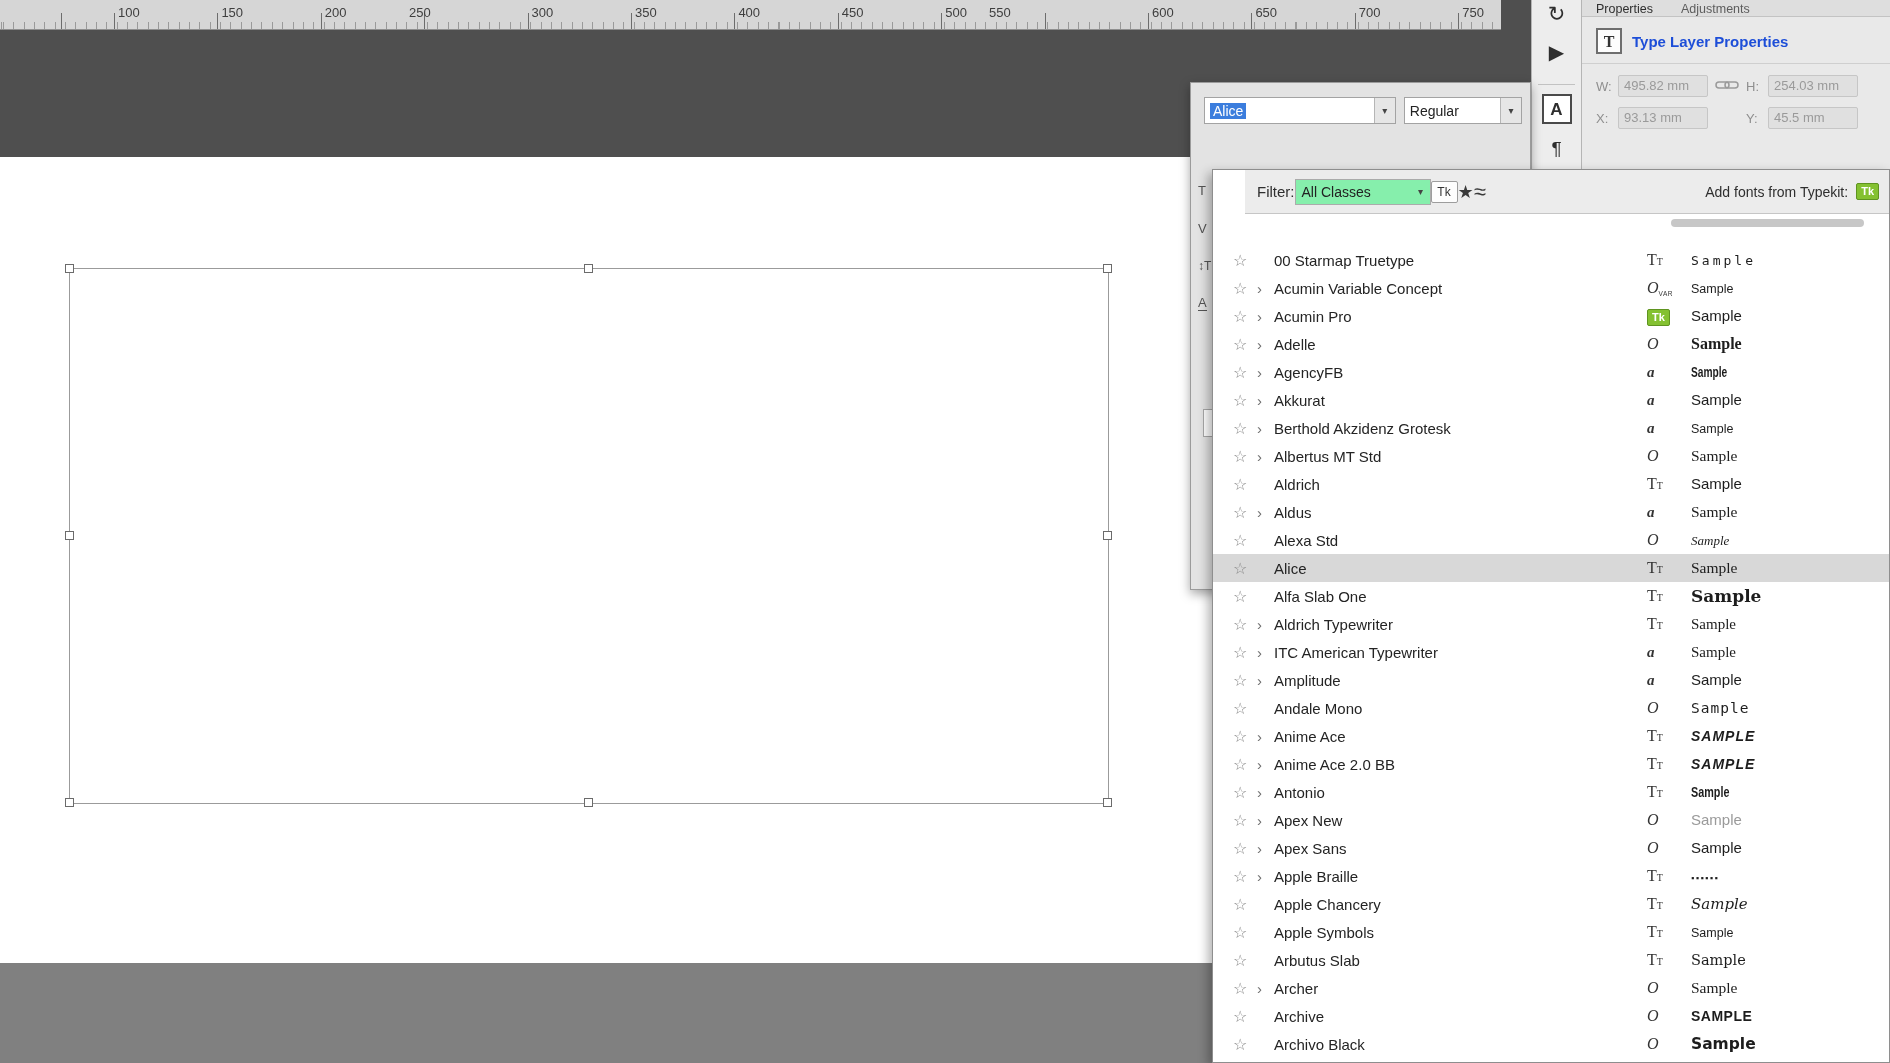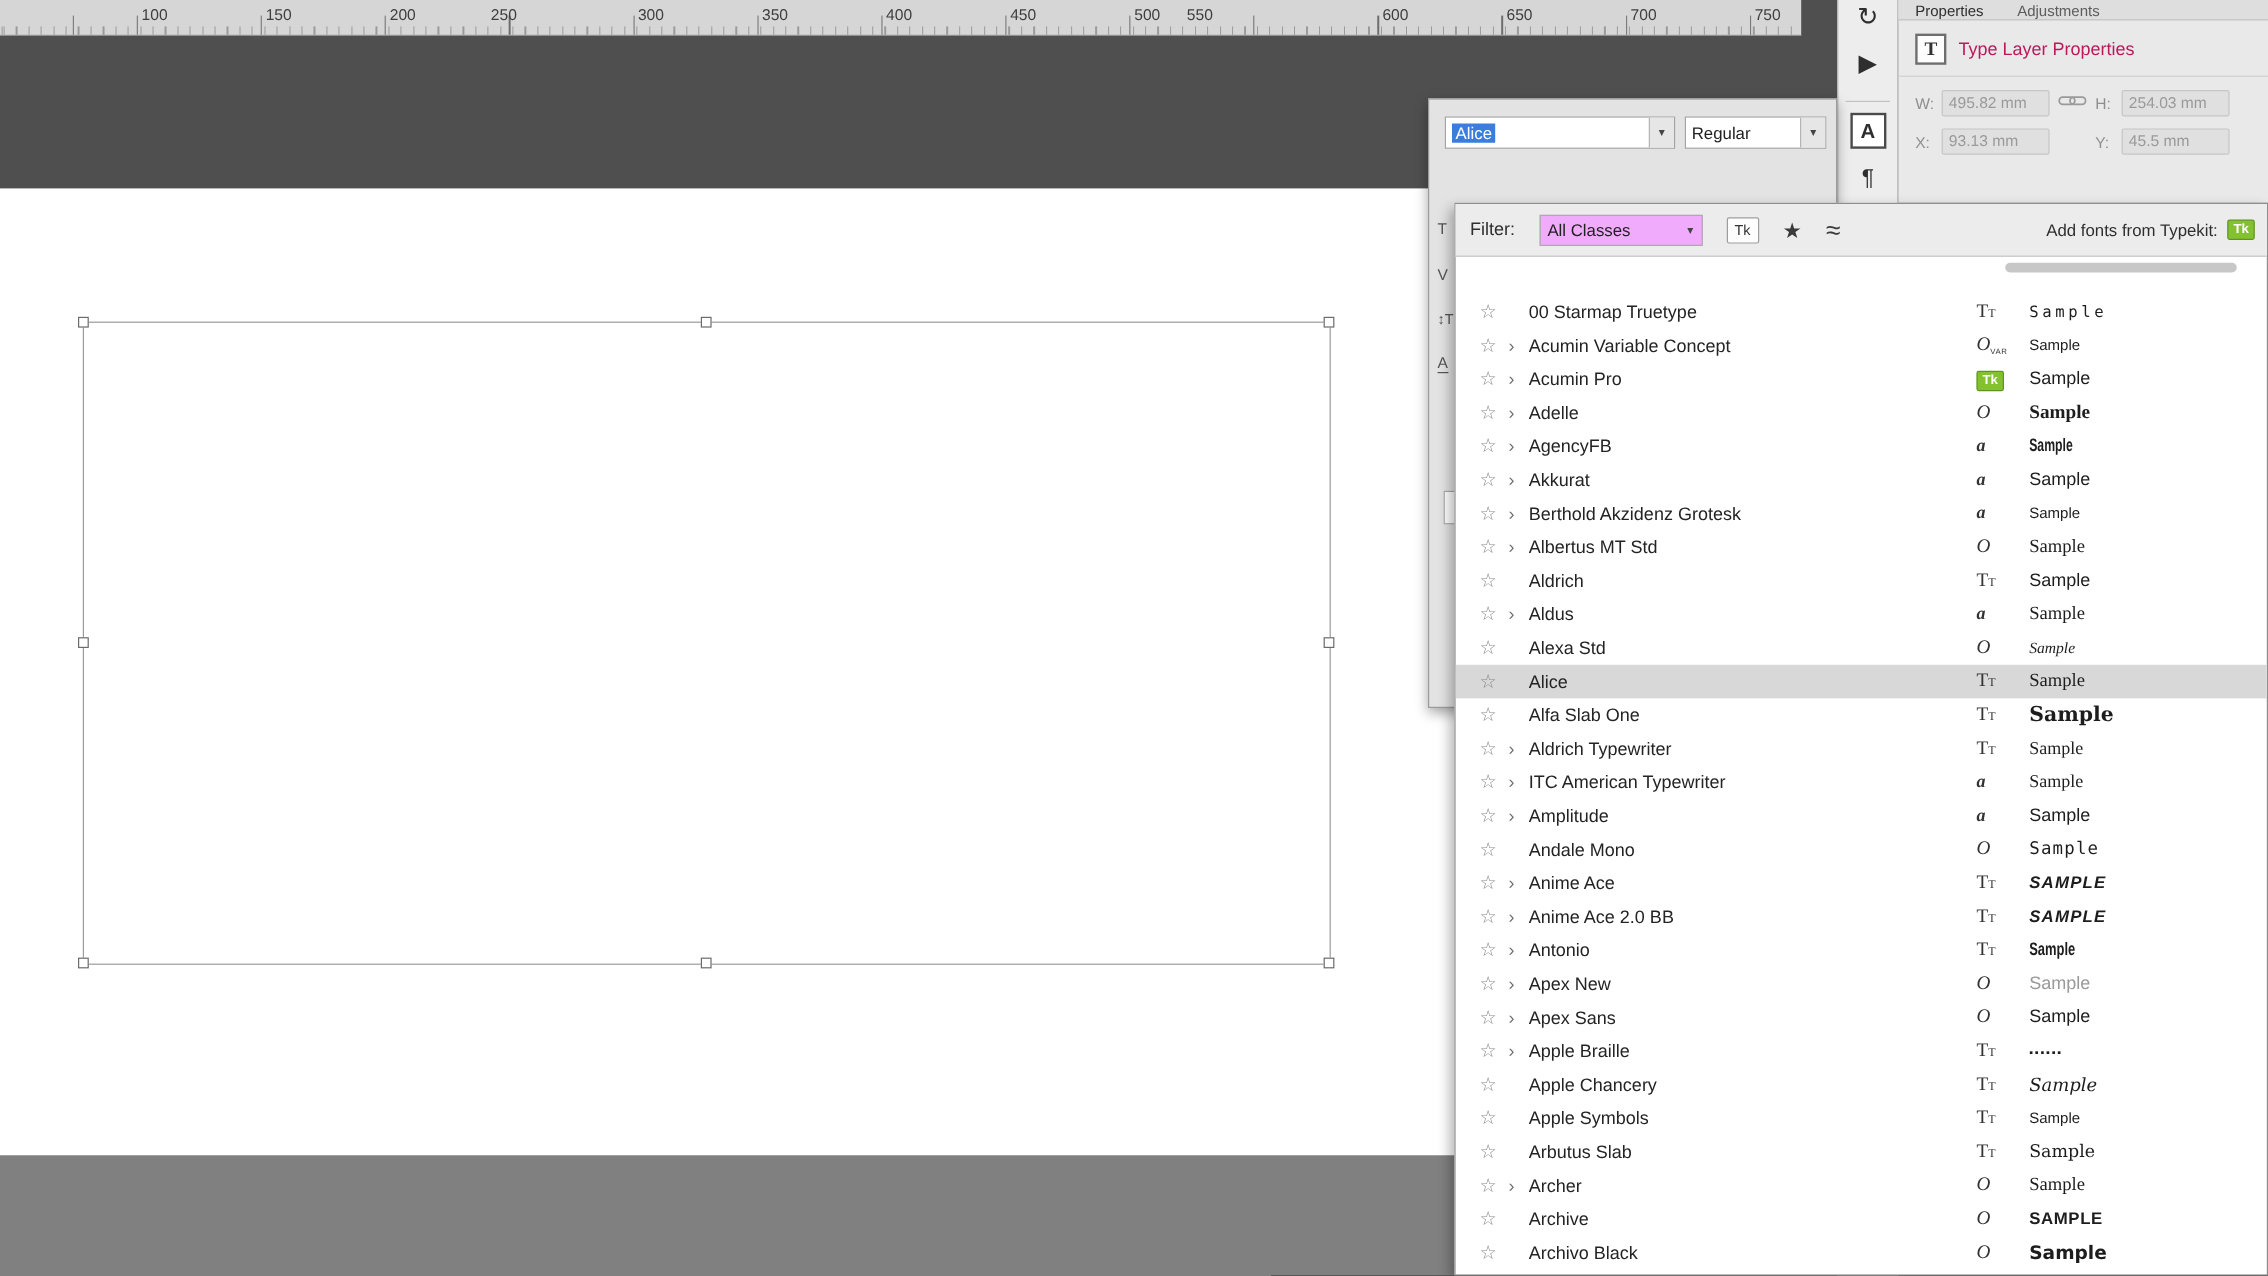--- a/index.html
+++ b/index.html
@@ -38,21 +38,21 @@
   #icon-para{top:138px;font-size:19px;}
 
   
   #properties-panel{position:absolute;left:1582px;top:0;width:308px;height:169px;background:#e9e9e9;z-index:5;box-sizing:border-box;}
   .pp-tabs{height:16px;overflow:hidden;background:#dedede;border-bottom:1px solid #c3c3c3;display:flex;gap:28px;padding-left:14px;}
   .pp-tab{font-size:12.5px;line-height:18px;color:#2f2f2f;}
   .pp-tab.inactive{color:#5d5d5d;}
   .pp-head{display:flex;align-items:center;gap:10px;padding:11px 0 9px 14px;}
   .pp-ticon{width:26px;height:26px;border:2px solid #6e6e6e;text-align:center;line-height:23px;
        font-family:"Liberation Serif",serif;font-size:16px;font-weight:bold;color:#333;box-sizing:border-box;background:#fdfdfd;}
-  .pp-title{font-size:15px;font-weight:normal;color:#be185d;}
+  .pp-title{font-size:15px;font-weight:bold;color:#1d4ed8;}
   .pp-fields{border-top:1px solid #cfcfcf;padding:11px 8px 0 14px;}
   .pp-row{display:flex;align-items:center;gap:5px;margin-bottom:10px;}
   .pp-lbl{font-size:13px;color:#8f8f8f;width:17px;}
   .pp-field{width:90px;height:22px;background:#e0e0e0;border:1px solid #c6c6c6;border-radius:2px;
        font-size:13px;color:#9a9a9a;line-height:20px;padding-left:5px;box-sizing:border-box;white-space:nowrap;overflow:hidden;}
   .pp-link{width:28px;text-align:center;}
 
   
   #character-panel{position:absolute;left:1190px;top:82px;width:341px;height:508px;background:#e3e3e3;
        border:1px solid #9b9b9b;box-shadow:0 4px 10px rgba(0,0,0,.35);z-index:20;box-sizing:border-box;}
@@ -71,23 +71,23 @@
   #style-combo{width:119px;}
   .slbl{position:absolute;left:7px;font-size:13px;color:#555;}
   #slbl-3{font-size:12px;}
   #slbl-4{border-bottom:1px solid #555;}
   .cp-frag{position:absolute;left:12px;top:326px;width:15px;height:26px;background:#fff;border:1px solid #a8a8a8;}
 
   
   #font-dropdown{position:absolute;left:1212px;top:169px;width:678px;height:894px;background:#fff;
        border:1px solid #8e8e8e;box-shadow:-4px 4px 10px rgba(0,0,0,.3);z-index:30;box-sizing:border-box;}
   #filter-row{height:44px;background:#ececec;border-bottom:1px solid #c6c6c6;display:flex;align-items:center;
-       padding:0 10px 0 12px;gap:20px;box-sizing:border-box;}
+       padding:0 10px 0 12px;gap:0;box-sizing:border-box;margin-left:32px;}
   #filter-label{font-size:15px;color:#2e2e2e;}
-  #class-select{width:136px;height:26px;background:#f0abfc;border:1px solid #ababab;display:flex;align-items:center;box-sizing:border-box;}
+  #class-select{width:136px;height:26px;background:#86efac;border:1px solid #ababab;display:flex;align-items:center;box-sizing:border-box;}
   #class-select .val{flex:1;font-size:14px;color:#222;padding-left:6px;}
   #class-select .arr{width:18px;text-align:center;font-size:10px;color:#444;}
   #tk-toggle{width:27px;height:22px;background:#fdfdfd;border:1px solid #9d9d9d;border-radius:2px;
        font-size:12px;color:#333;text-align:center;line-height:20px;box-sizing:border-box;}
   #filter-star{font-size:18px;color:#3a3a3a;}
   #filter-waves{font-size:22px;color:#3a3a3a;}
   #typekit-zone{margin-left:auto;display:flex;align-items:center;gap:8px;}
   #typekit-label{font-size:14px;color:#2e2e2e;}
   .tk-badge{display:inline-block;background:#84c131;border:1px solid #5f9420;border-radius:2px;
        color:#fff;font-size:11px;font-weight:bold;padding:2px 4px;line-height:1;}

